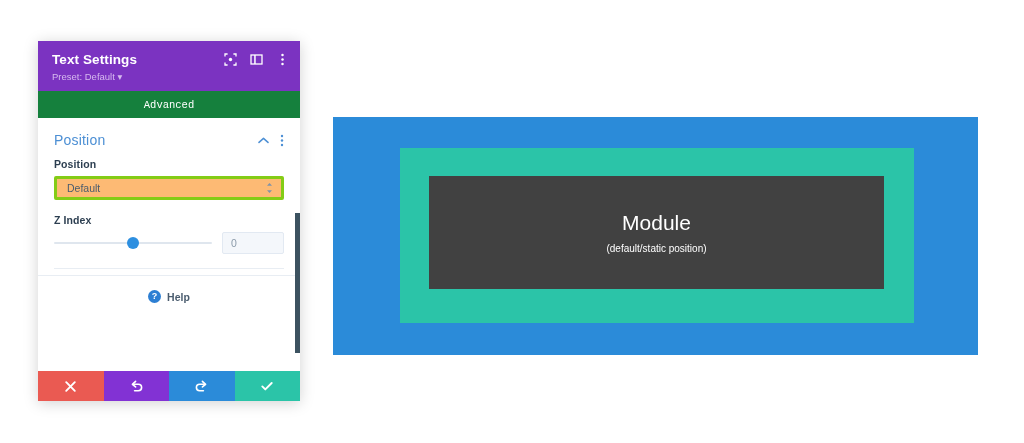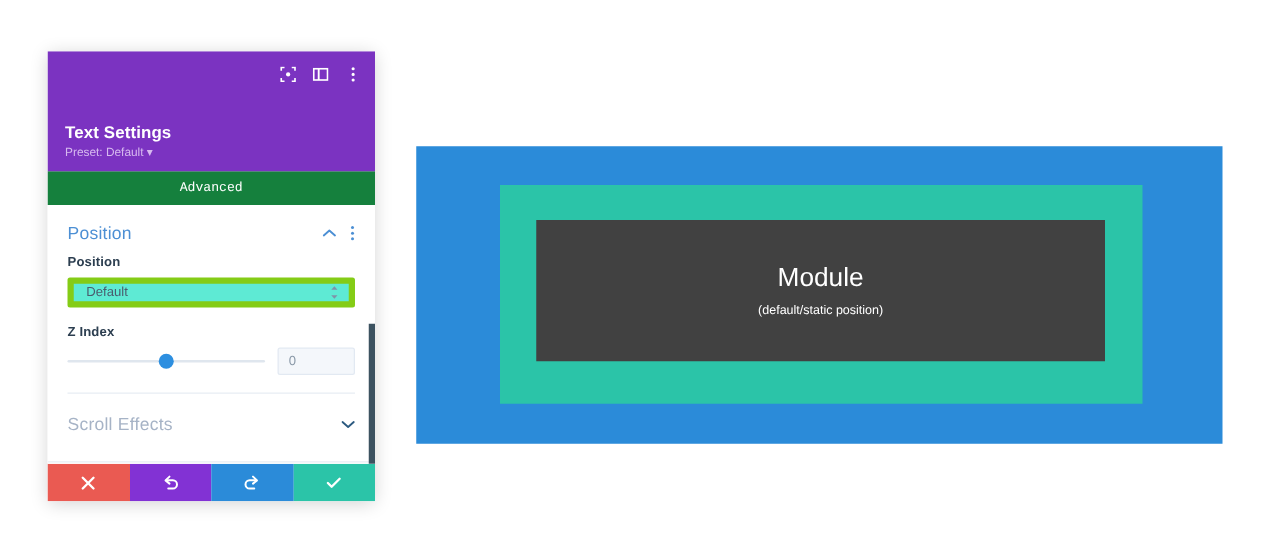--- a/index.html
+++ b/index.html
@@ -35,21 +35,20 @@
     padding: 10px 14px 8px 14px;
     position: relative;
     flex: 0 0 auto;
   }
   .panel-title {
     color: #ffffff;
     font-size: 13.5px;
     font-weight: bold;
     line-height: 17px;
     letter-spacing: .1px;
-    margin-top: 46px;
   }
   .panel-preset {
     color: #d6b9ef;
     font-size: 9.5px;
     line-height: 13px;
     margin-top: 2px;
   }
   .header-icons {
     position: absolute;
     right: 11px;
@@ -139,22 +138,22 @@
     font-size: 10.5px;
     font-weight: bold;
     color: #2c3e50;
     margin-bottom: 6px;
     letter-spacing: .1px;
   }
 
   .select-wrap {
     position: relative;
     height: 24px;
-    background: #5eead4;
-    border: 5px solid #84cc16;
+    background: #fdba74;
+    border: 3px solid #84cc16;
     border-radius: 2px;
     display: flex;
     align-items: center;
     padding: 0 10px;
     box-sizing: border-box;
     cursor: pointer;
   }
   .select-value {
     font-size: 10.5px;
     color: #4a5c6e;
@@ -403,28 +402,20 @@
             <div class="slider-track"></div>
             <div class="slider-thumb"></div>
           </div>
           <div class="num-input" placeholder="0">0</div>
         </div>
       </div>
 
       <div class="divider"></div>
     </div>
 
-    <div class="collapsed-section">
-      <div class="collapsed-title">Scroll Effects</div>
-      <span class="chevron-btn">
-        <svg width="11" height="7" viewBox="0 0 11 7">
-          <path d="M1 1.6L5.5 5.6L10 1.6" fill="none" stroke="#2c5a80" stroke-width="1.5" stroke-linecap="round" stroke-linejoin="round"></path>
-        </svg>
-      </span>
-    </div>
 
     <div class="divider"></div>
 
     <div class="help-row">
       <span class="help-icon">?</span>
       <span class="help-text">Help</span>
     </div>
 
   </div>
 

